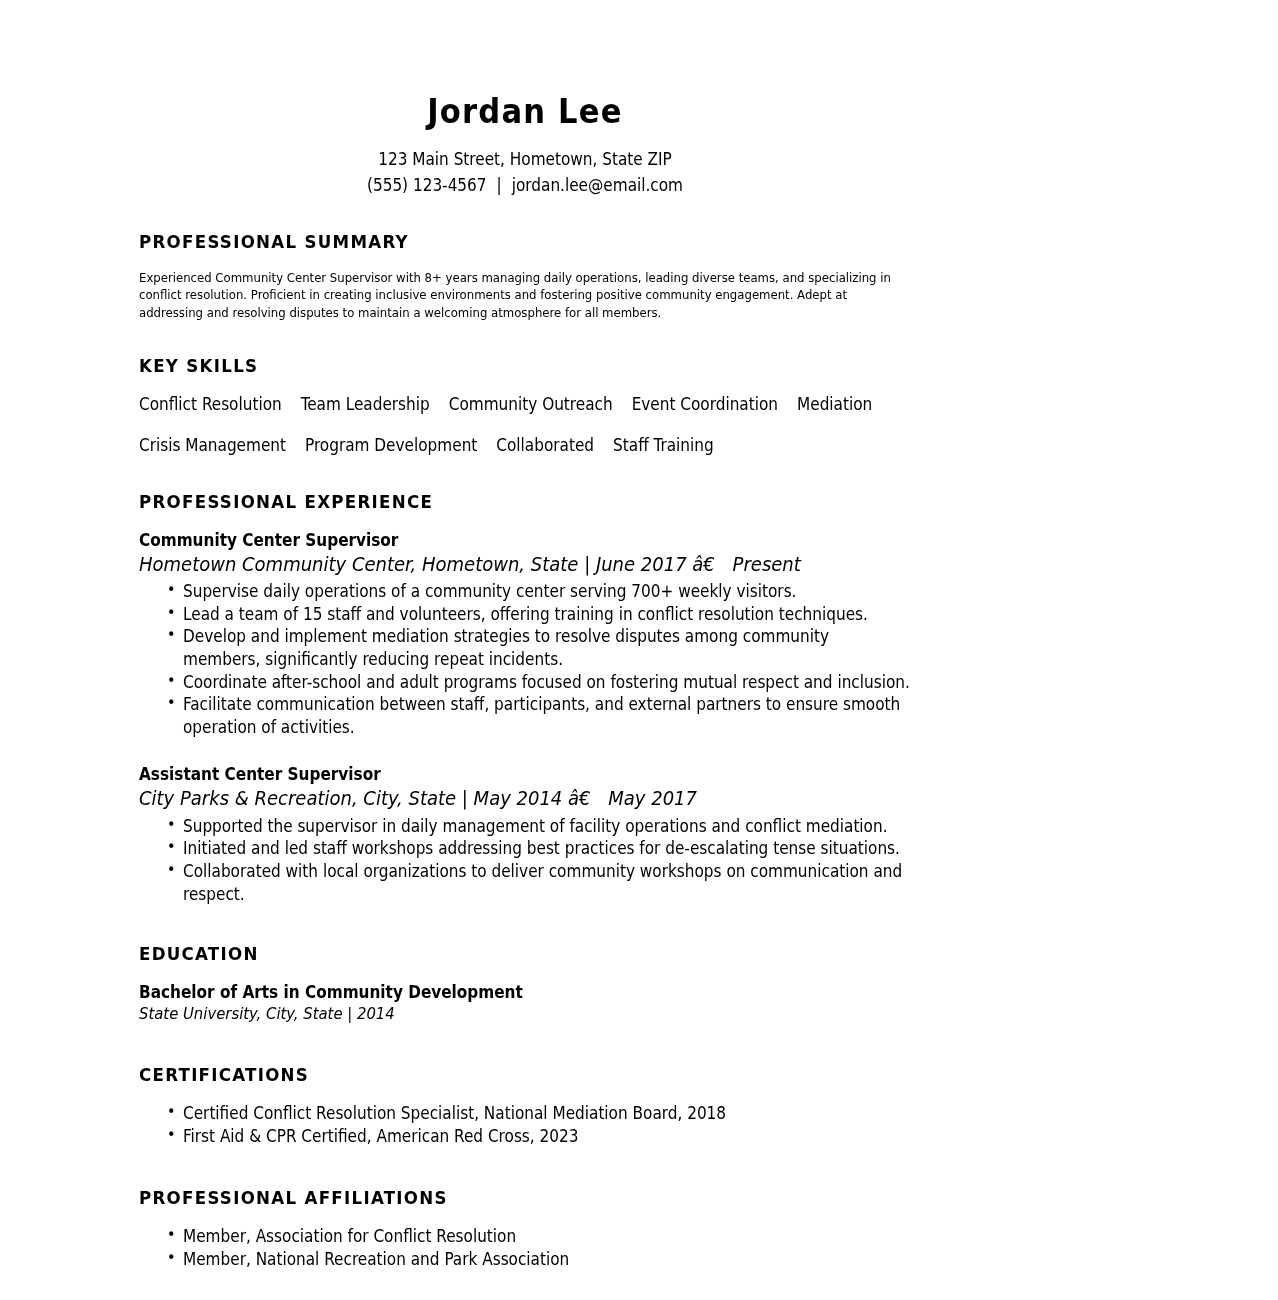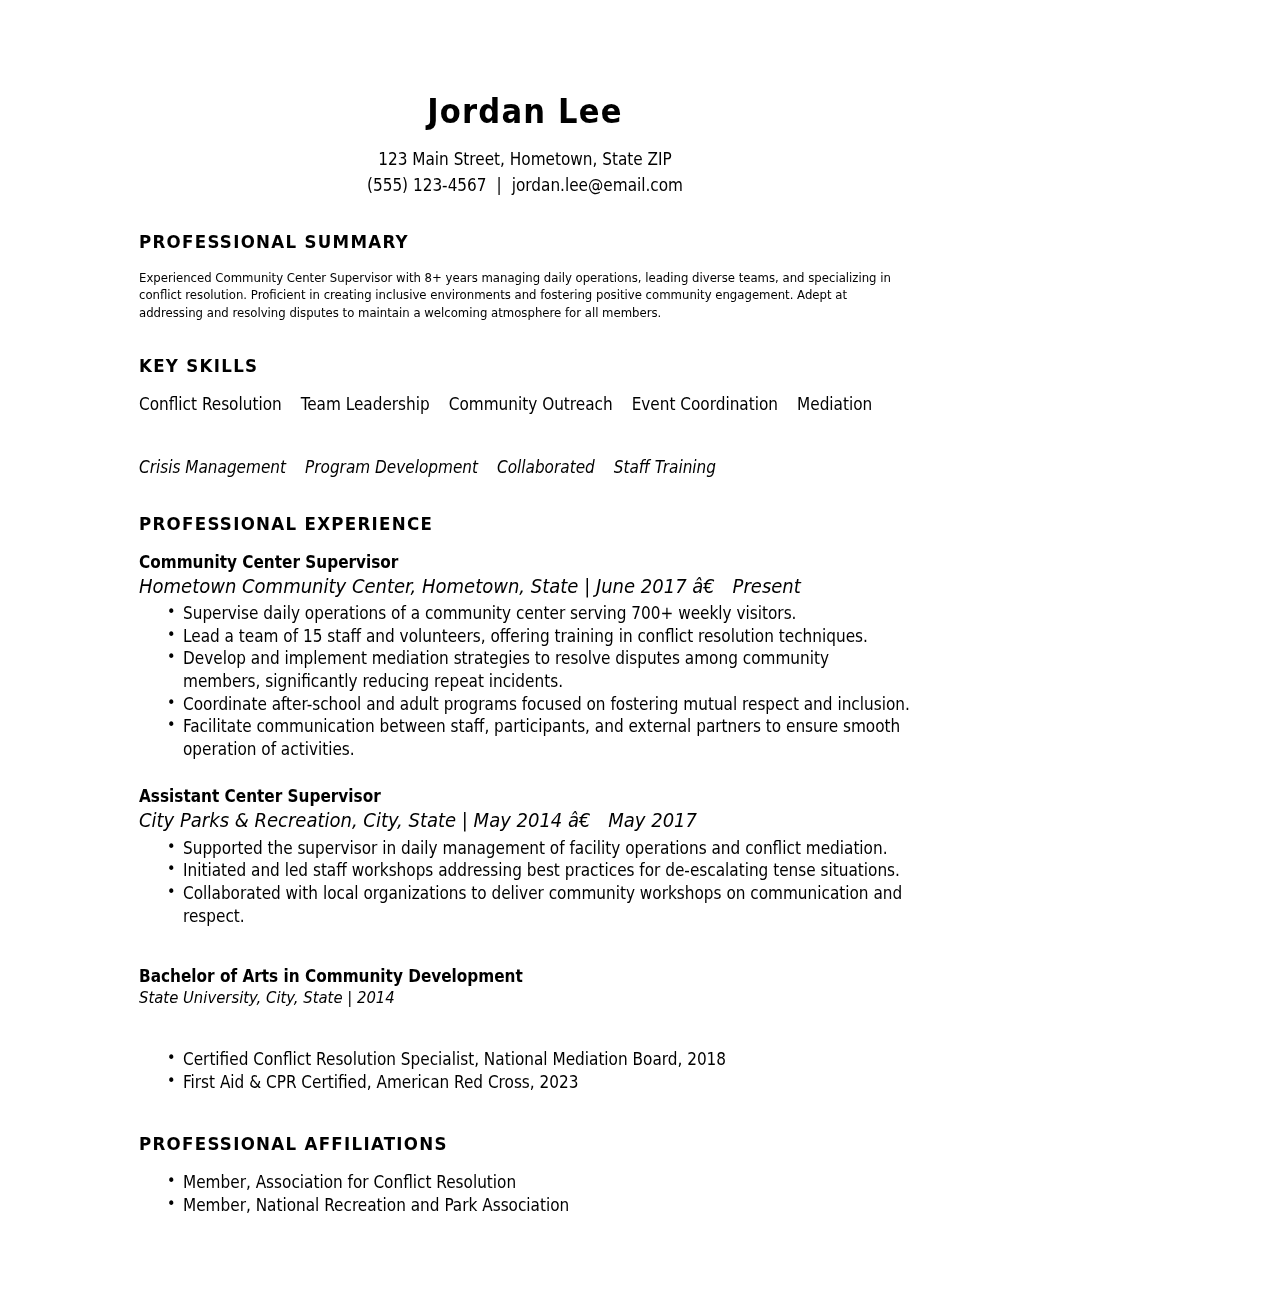--- a/index.html
+++ b/index.html
@@ -67,22 +67,21 @@
   }
 
   
   .skills-row {
     display: flex;
     flex-wrap: wrap;
     font-size: 17px;
     line-height: 1.3;
   }
   .skills-row + .skills-row {
-    margin-top: 40px;
-    font-style: italic;
+    margin-top: 18px;
   }
   .skill-item {
     margin-right: 19px;
     white-space: nowrap;
   }
   .skill-item:last-child { margin-right: 0; }
 
   
   .job {
     margin-top: 2px;
@@ -201,25 +200,27 @@
         <p class="job-meta">City Parks &amp; Recreation, City, State | May 2014 â€ May 2017</p>
         <ul class="bullets">
           <li>Supported the supervisor in daily management of facility operations and conflict mediation.</li>
           <li>Initiated and led staff workshops addressing best practices for de-escalating tense situations.</li>
           <li>Collaborated with local organizations to deliver community workshops on communication and respect.</li>
         </ul>
       </div>
     </section>
 
     <section class="section sec-education">
+      <h2 class="section-heading">EDUCATION</h2>
       <p class="edu-degree">Bachelor of Arts in Community Development</p>
       <p class="edu-meta">State University, City, State | 2014</p>
     </section>
 
     <section class="section sec-certifications">
+      <h2 class="section-heading">CERTIFICATIONS</h2>
       <ul class="bullets">
         <li>Certified Conflict Resolution Specialist, National Mediation Board, 2018</li>
         <li>First Aid &amp; CPR Certified, American Red Cross, 2023</li>
       </ul>
     </section>
 
     <section class="section sec-affiliations">
       <h2 class="section-heading">PROFESSIONAL AFFILIATIONS</h2>
       <ul class="bullets">
         <li>Member, Association for Conflict Resolution</li>

